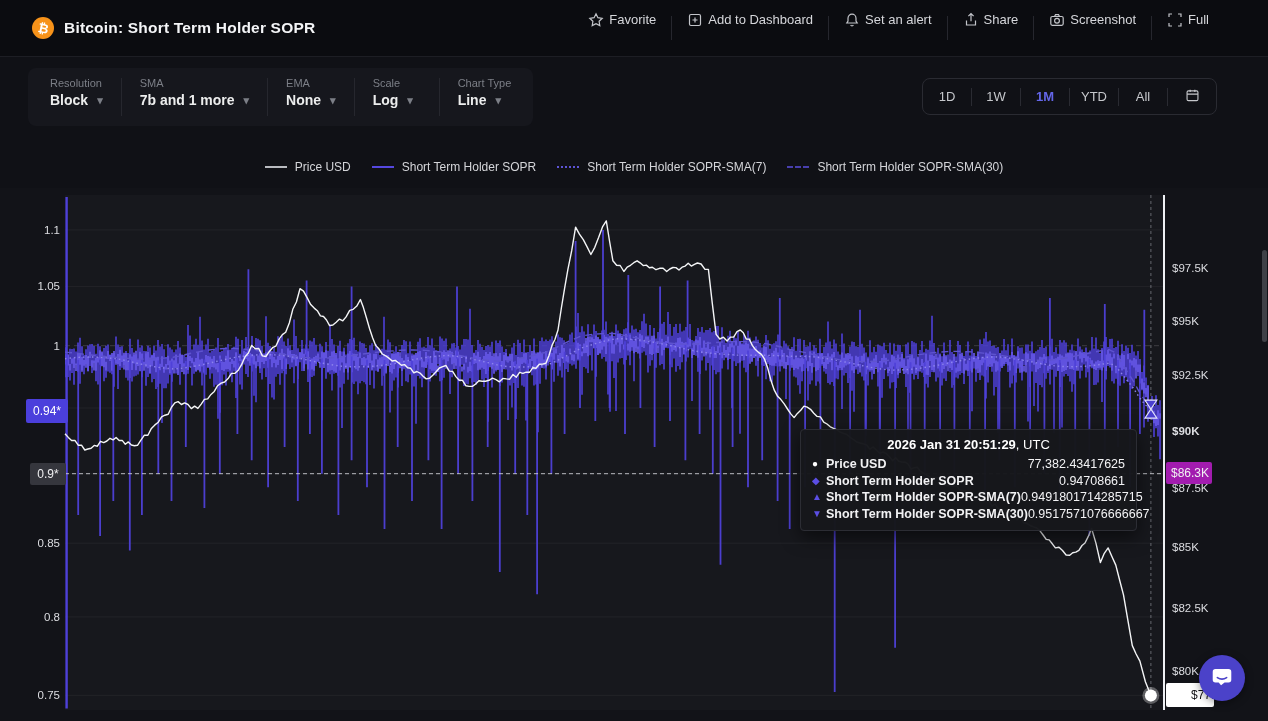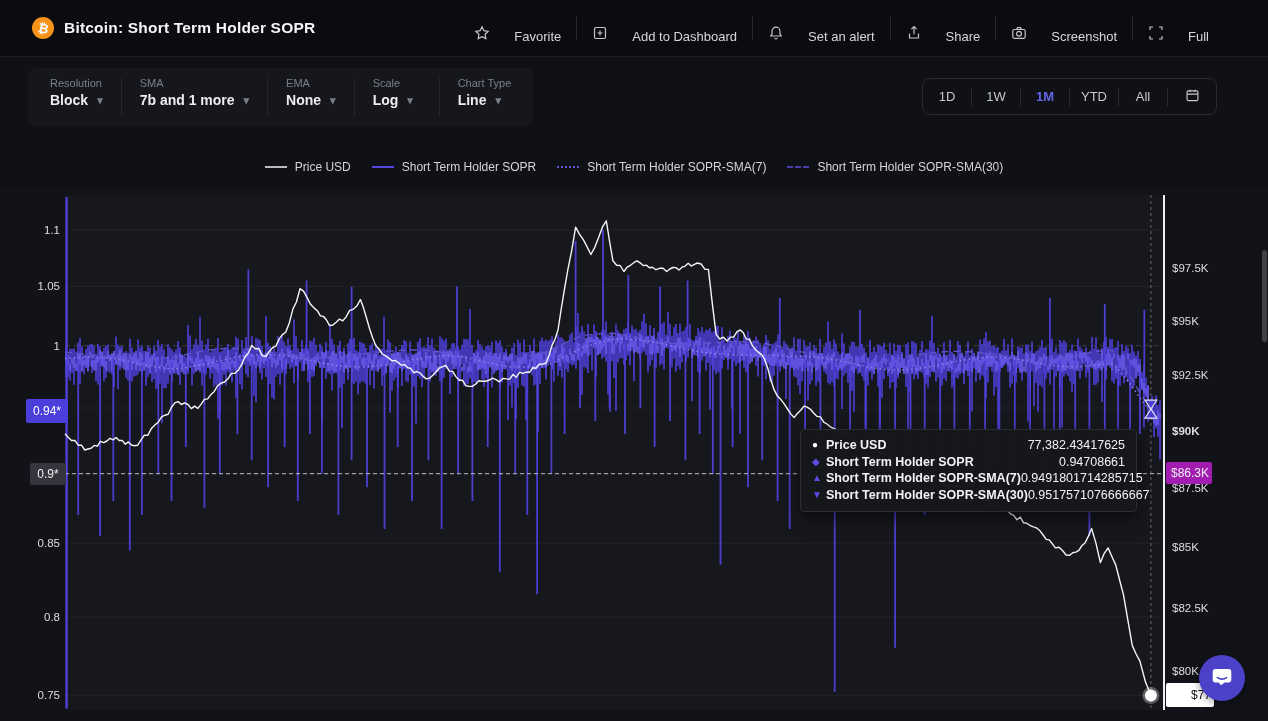--- a/index.html
+++ b/index.html
@@ -9,21 +9,21 @@
   
   .header { position:absolute; left:0; top:0; width:1268px; height:57px;
     background:#0b0c10; border-bottom:1px solid #1d1e24;
     display:flex; align-items:center; padding:0 44px 0 32px; }
   .btc { width:22px; height:22px; border-radius:50%; background:#f7931a;
     display:flex; align-items:center; justify-content:center; flex:0 0 auto; }
   .btc span { color:#fff; font-weight:bold; font-size:13px; transform:rotate(12deg); display:block; }
   .title { font-size:15.5px; font-weight:bold; color:#f4f5f7; margin-left:10px; letter-spacing:.2px; }
   .hspacer { flex:1; }
   .hbtn { background:none; border:none; color:#d6d7db; font-size:13px;
-    font-family:inherit; display:flex; align-items:flex-end; gap:24px; padding:0 15px;
+    font-family:inherit; display:flex; align-items:flex-start; gap:5px; padding:0 15px;
     cursor:pointer; height:32px; white-space:nowrap; }
   .hbtn svg { width:16px; height:16px; stroke:#c3c5ca; }
   .hsep { width:1px; height:24px; background:#26272e; flex:0 0 auto; }
 
   
   .controls-panel { position:absolute; left:28px; top:68px; height:58px;
     background:#16171d; border-radius:8px; display:flex; align-items:stretch; padding:0 6px; }
   .dd { padding:9px 16px 8px 16px; cursor:pointer; min-width:80px; }
   .dd-label { font-size:11px; color:#7c7f87; margin-bottom:3px; }
   .dd-value { font-size:14px; font-weight:bold; color:#eceded; display:flex; align-items:center; gap:9px; }
@@ -246,20 +246,21 @@
       </g>
       <circle cx="1150.9" cy="695.4" r="6" fill="#ffffff" stroke="rgba(255,255,255,0.3)" stroke-width="5"></circle>
     </svg>
 
   <div class="badge sopr-last" id="badge-sopr" style="top: 211px;">0.94*</div>
   <div class="badge cross-left" id="badge-cl" style="top: 275px;">0.9*</div>
   <div class="badge cross-right" id="badge-cr" style="top: 274px;">$86.3K</div>
   <div class="badge price-last" id="badge-price" style="top: 495px; padding-left: 25px;">$77.3K</div>
 
   <div class="tooltip">
+    <div class="tt-title"><span class="b">2026 Jan 31 20:51:29</span><span>, UTC</span></div>
     <div class="tt-row">
       <span class="tt-marker" style="color: rgb(255, 255, 255);">●</span>
       <span class="tt-label">Price USD</span>
       <span class="tt-val">77,382.43417625</span>
     </div>
     <div class="tt-row">
       <span class="tt-marker" style="color: rgb(91, 78, 228);">◆</span>
       <span class="tt-label">Short Term Holder SOPR</span>
       <span class="tt-val">0.94708661</span>
     </div>

